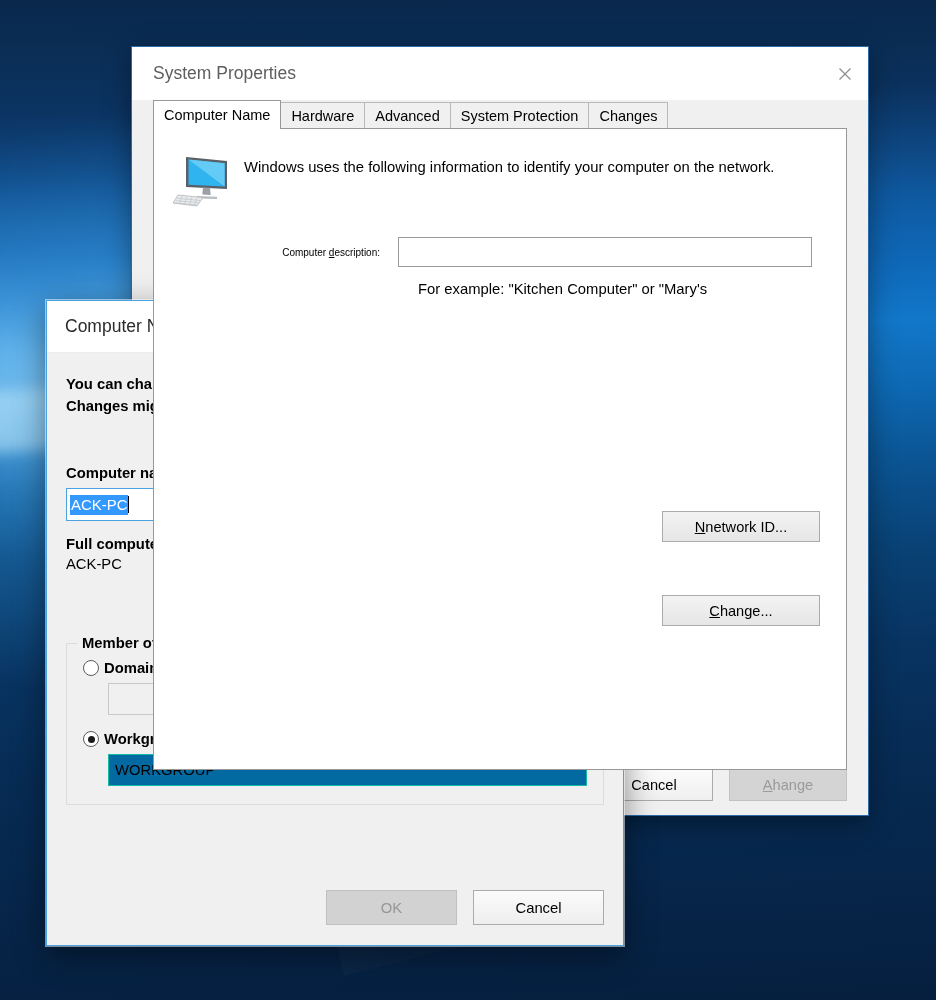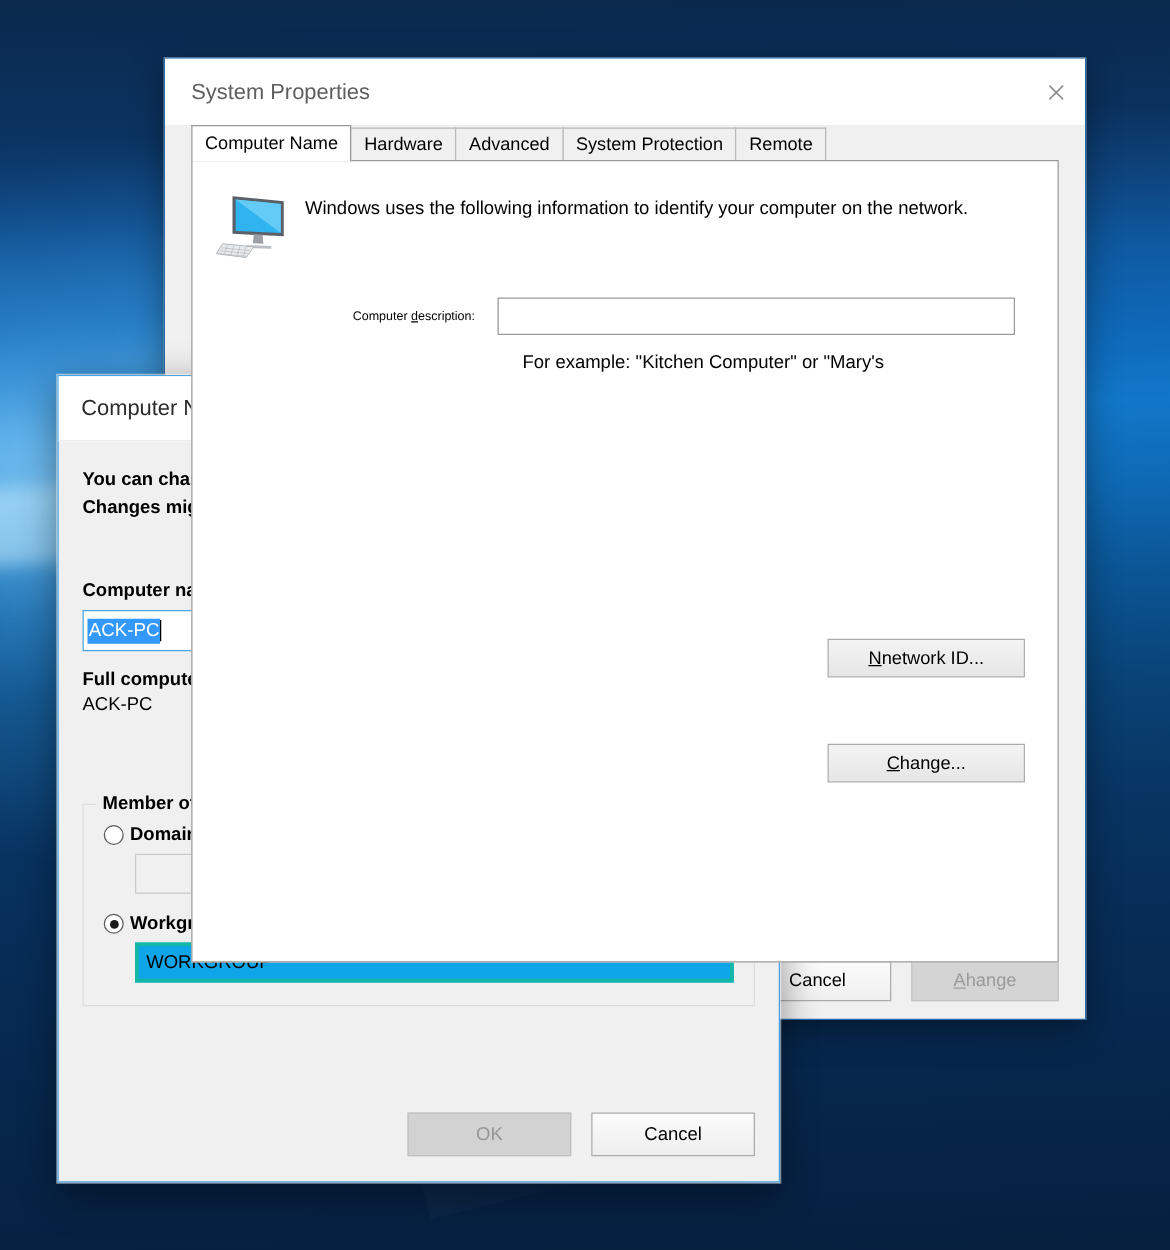--- a/index.html
+++ b/index.html
@@ -326,22 +326,22 @@
     margin: 7px 0 0 25px;
     height: 32px;
     border: 1px solid #c9c9c9;
     background: #f0f0f0;
     display: flex; align-items: center;
     padding: 0 6px;
     font-size: 14.8px;
     color: #000;
   }
   .sub-input.enabled {
-    border: 3px solid #14b8a6;
-    background: #0ea5e9;
+    border: 1px solid #14b8a6;
+    background: #0369a1;
   }
 
   .cndc-footer {
     position: absolute;
     right: 19px; bottom: 20px;
     display: flex;
     gap: 16px;
   }
   .cndc-footer .btn {
     width: 131px; height: 35px;
@@ -378,21 +378,21 @@
           <line x1="13.5" y1="2.5" x2="2.5" y2="13.5" stroke="currentColor" stroke-width="1.3"></line>
         </svg>
       </div>
     </div>
 
     <div class="tabstrip">
       <div class="tab active">Computer Name</div>
       <div class="tab">Hardware</div>
       <div class="tab">Advanced</div>
       <div class="tab">System Protection</div>
-      <div class="tab">Remote</div>
+      <div class="tab">Changes</div>
     </div>
 
     <div class="tabpage">
 
       <div class="hero-row">
         <div class="monitor-icon">
           <svg width="60" height="56" viewBox="0 0 60 56" aria-hidden="true">
 
             <path d="M14 4 L55 8 L55 36 L14 34 Z" fill="#5b6066"></path>
             <path d="M16.5 6.6 L52.6 10.2 L52.6 33.4 L16.5 31.7 Z" fill="#2fb4ef"></path>

